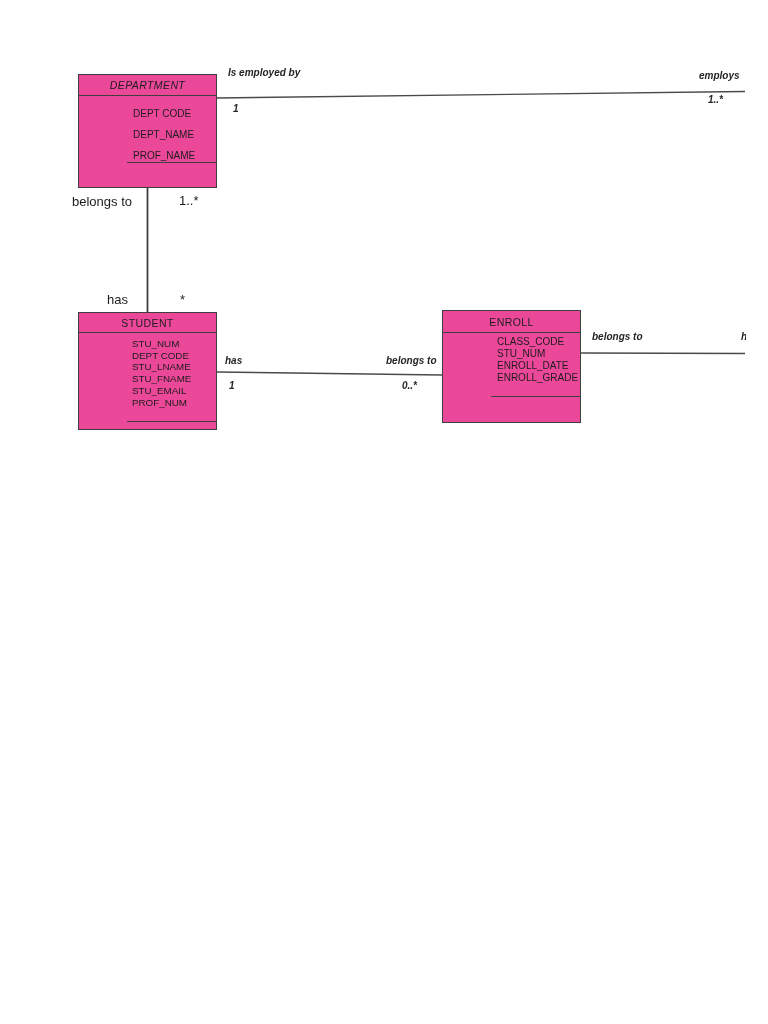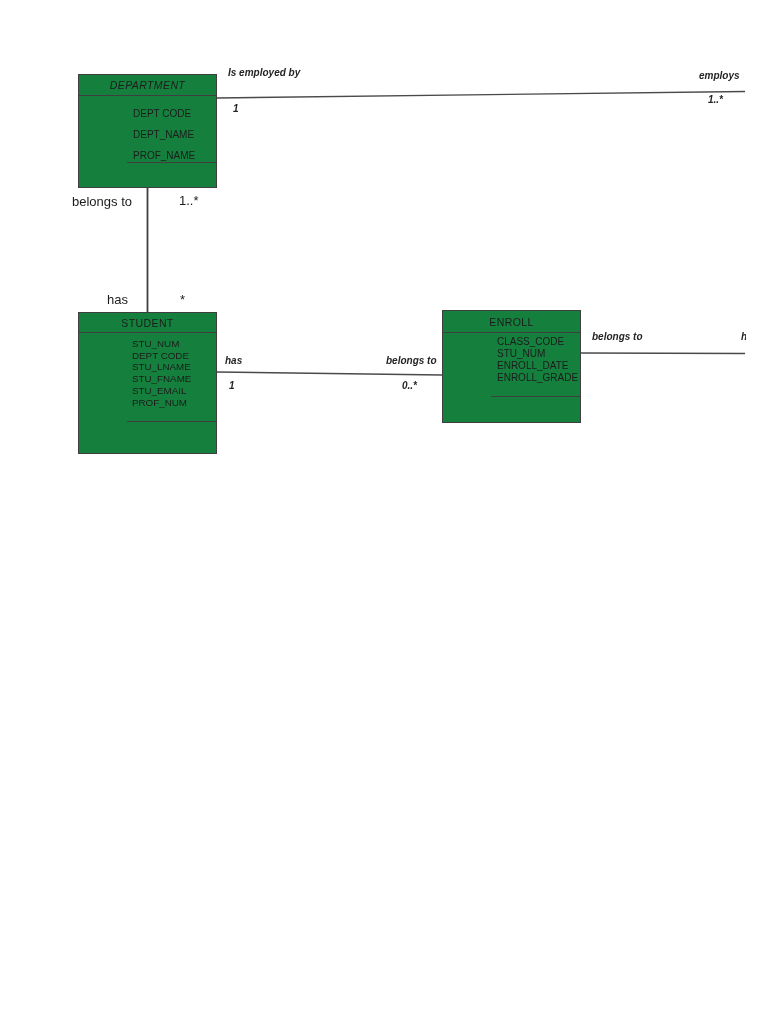--- a/index.html
+++ b/index.html
@@ -5,40 +5,40 @@
   * { margin:0; padding:0; box-sizing:border-box; }
   html,body { background:#ffffff; }
   body { font-family:"Liberation Sans","DejaVu Sans",sans-serif; }
   .page {
     position:relative; width:768px; height:1024px;
     background:#ffffff; overflow:hidden; margin:0 auto;
   }
   .connectors { position:absolute; left:0; top:0; width:768px; height:1024px; pointer-events:none; }
 
   .entity {
-    position:absolute; background:#15803d;
+    position:absolute; background:#ec4899;
     border:1.3px solid #3f3f3f; color:#1c1c1c;
   }
   .entity-title {
     display:flex; align-items:center; justify-content:center;
     border-bottom:1.3px solid #3f3f3f;
     font-size:10.5px; letter-spacing:0.4px; color:#1c1c1c;
   }
   .entity-attrs { border-bottom:1.3px solid #3f3f3f;margin-left:48px; }
   .attr { white-space:nowrap; color:#1c1c1c; }
   .entity-empty { }
 
   
   .dept { left:78px; top:74px; width:139px; height:114px; }
   .dept .entity-title { height:21px; font-style:italic; }
   .dept .entity-attrs { height:67px; padding:7px 0 0 6px; }
   .dept .attr { font-size:10px; line-height:21px; }
 
   
-  .student { left:78px; top:312px; width:139px; height:142px; }
+  .student { left:78px; top:312px; width:139px; height:118px; }
   .student .entity-title { height:20px; }
   .student .entity-attrs { height:89px; padding:5px 0 0 5px; }
   .student .attr { font-size:9.8px; line-height:11.7px; }
 
   
   .enroll { left:442px; top:310px; width:139px; height:113px; }
   .enroll .entity-title { height:22px; }
   .enroll .entity-attrs { height:64px; padding:3px 0 0 6px; }
   .enroll .attr { font-size:10px; line-height:12px; }
 

